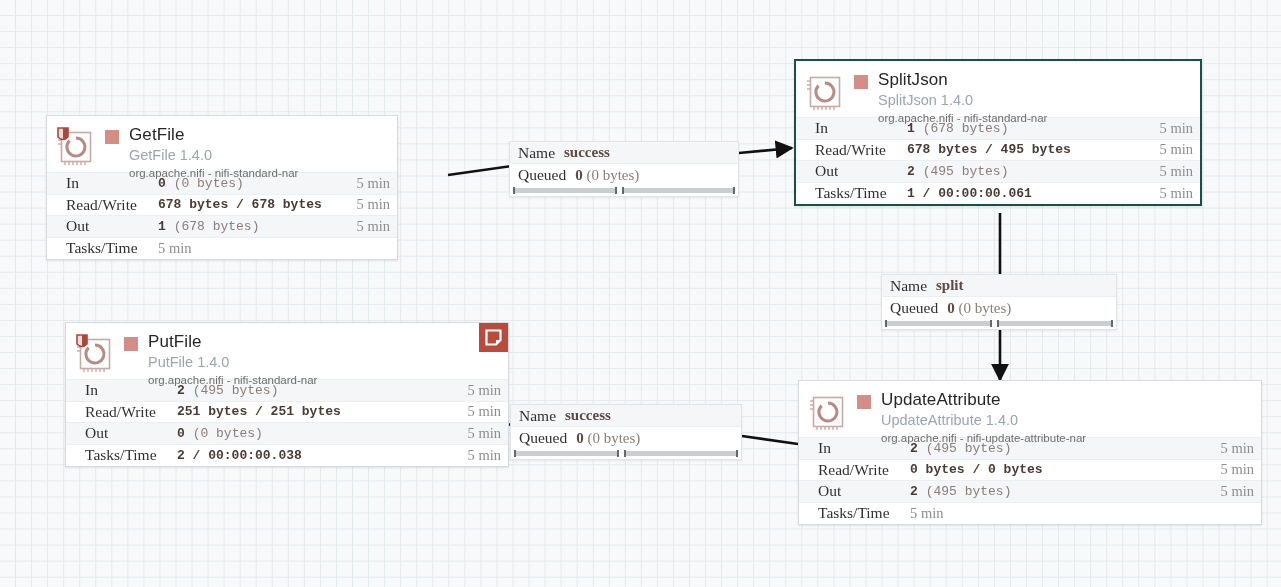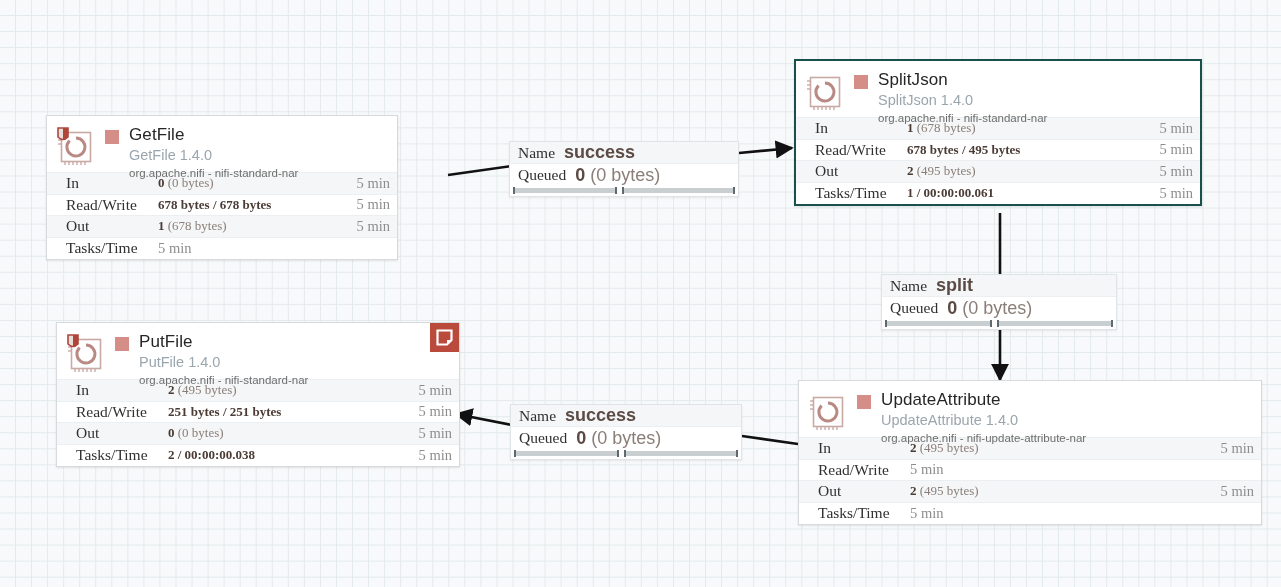--- a/index.html
+++ b/index.html
@@ -71,21 +71,21 @@
     height: 21.5px;
     font-family: "Liberation Serif", serif;
     font-size: 15.5px; color: #303030;
     border-bottom: 1px solid #eceff1;
     padding: 0 7px 0 19px;
     box-sizing: border-box;
   }
   .srow:last-child { border-bottom: none; }
   .srow.alt { background: #f4f6f7; }
   .slabel { width: 92px; flex: 0 0 92px; }
-  .sval { flex: 1 1 auto; font-family: Liberation Serif, serif; font-size: 13px; color: #5c4b45; }
+  .sval { flex: 1 1 auto; font-family: Liberation Mono, monospace; font-size: 13px; color: #5c4b45; }
   .sval b { color: #4a3b35; font-weight: bold; }
   .sval .dim { color: #8b7e78; font-weight: normal; }
   .stime { flex: 0 0 auto; font-family: "Liberation Serif", serif; font-size: 14.5px; color: #8d8d8d; }
 
   
   .conn {
     position: absolute;
     background: #ffffff;
     border: 1px solid #dfe4e7;
     box-sizing: border-box;
@@ -94,21 +94,21 @@
   .crow {
     display: flex; align-items: center;
     height: 22px; padding: 0 8px;
     font-family: "Liberation Serif", serif;
     font-size: 15.5px; color: #303030;
     box-sizing: border-box;
   }
   .crow.alt { background: #f4f6f7; border-bottom: 1px solid #eceff1; }
   .clabel { margin-right: 9px; }
   .cval {
-    font-family: Liberation Sans, sans-serif; font-size: 18px;
+    font-family: Liberation Serif, serif; font-size: 15px;
     font-weight: bold; color: #5c4b45;
   }
   .cval .dim { font-weight: normal; color: #8b7e78; }
   .cbars { display:flex; height: 7px; padding: 0 3px 3px 3px; align-items:flex-end; gap: 5px; }
   .cbar { height: 5px; background: #c9ced1; position: relative; border-radius: 0; }
   .cbar::before, .cbar::after {
     content:""; position:absolute; top:-1px; width:2px; height:7px; background:#5f6a70;
   }
   .cbar::before { left: 0; }
   .cbar::after  { right: 0; }
@@ -236,21 +236,21 @@
         <div class="stime">5 min</div>
       </div>
       <div class="srow">
         <div class="slabel">Tasks/Time</div>
         <div class="sval"><b>1 / 00:00:00.061</b> <span class="dim"></span></div>
         <div class="stime">5 min</div>
       </div>
     </div>
   </div>
 
-  <div class="proc" style="left:56px; top:322px; width:404px;">
+  <div class="proc" style="left:65px; top:322px; width:444px;">
     <div class="proc-head">
       <div class="proc-icon">
         <svg width="42" height="42" viewBox="0 0 42 42">
           <rect x="6.5" y="6.5" width="29" height="29" fill="none" stroke="#c9a9a4" stroke-width="1.6"></rect>
           <path d="M21 12 a9 9 0 1 1 -6.4 2.6" fill="none" stroke="#b98a83" stroke-width="3"></path>
           <g stroke="#c9a9a4" stroke-width="1.4">
             <line x1="10" y1="36" x2="10" y2="39"></line>
               <line x1="14" y1="36" x2="14" y2="39"></line>
             <line x1="18" y1="36" x2="18" y2="39"></line>
               <line x1="22" y1="36" x2="22" y2="39"></line>
@@ -330,20 +330,21 @@
       </div>
     </div>
     <div class="stats">
       <div class="srow alt">
         <div class="slabel">In</div>
         <div class="sval"><b>2</b> <span class="dim">(495 bytes)</span></div>
         <div class="stime">5 min</div>
       </div>
       <div class="srow">
         <div class="slabel">Read/Write</div>
+        <div class="sval"><b>0 bytes / 0 bytes</b> <span class="dim"></span></div>
         <div class="stime">5 min</div>
       </div>
       <div class="srow alt">
         <div class="slabel">Out</div>
         <div class="sval"><b>2</b> <span class="dim">(495 bytes)</span></div>
         <div class="stime">5 min</div>
       </div>
       <div class="srow">
         <div class="slabel">Tasks/Time</div>
         <div class="stime">5 min</div>

